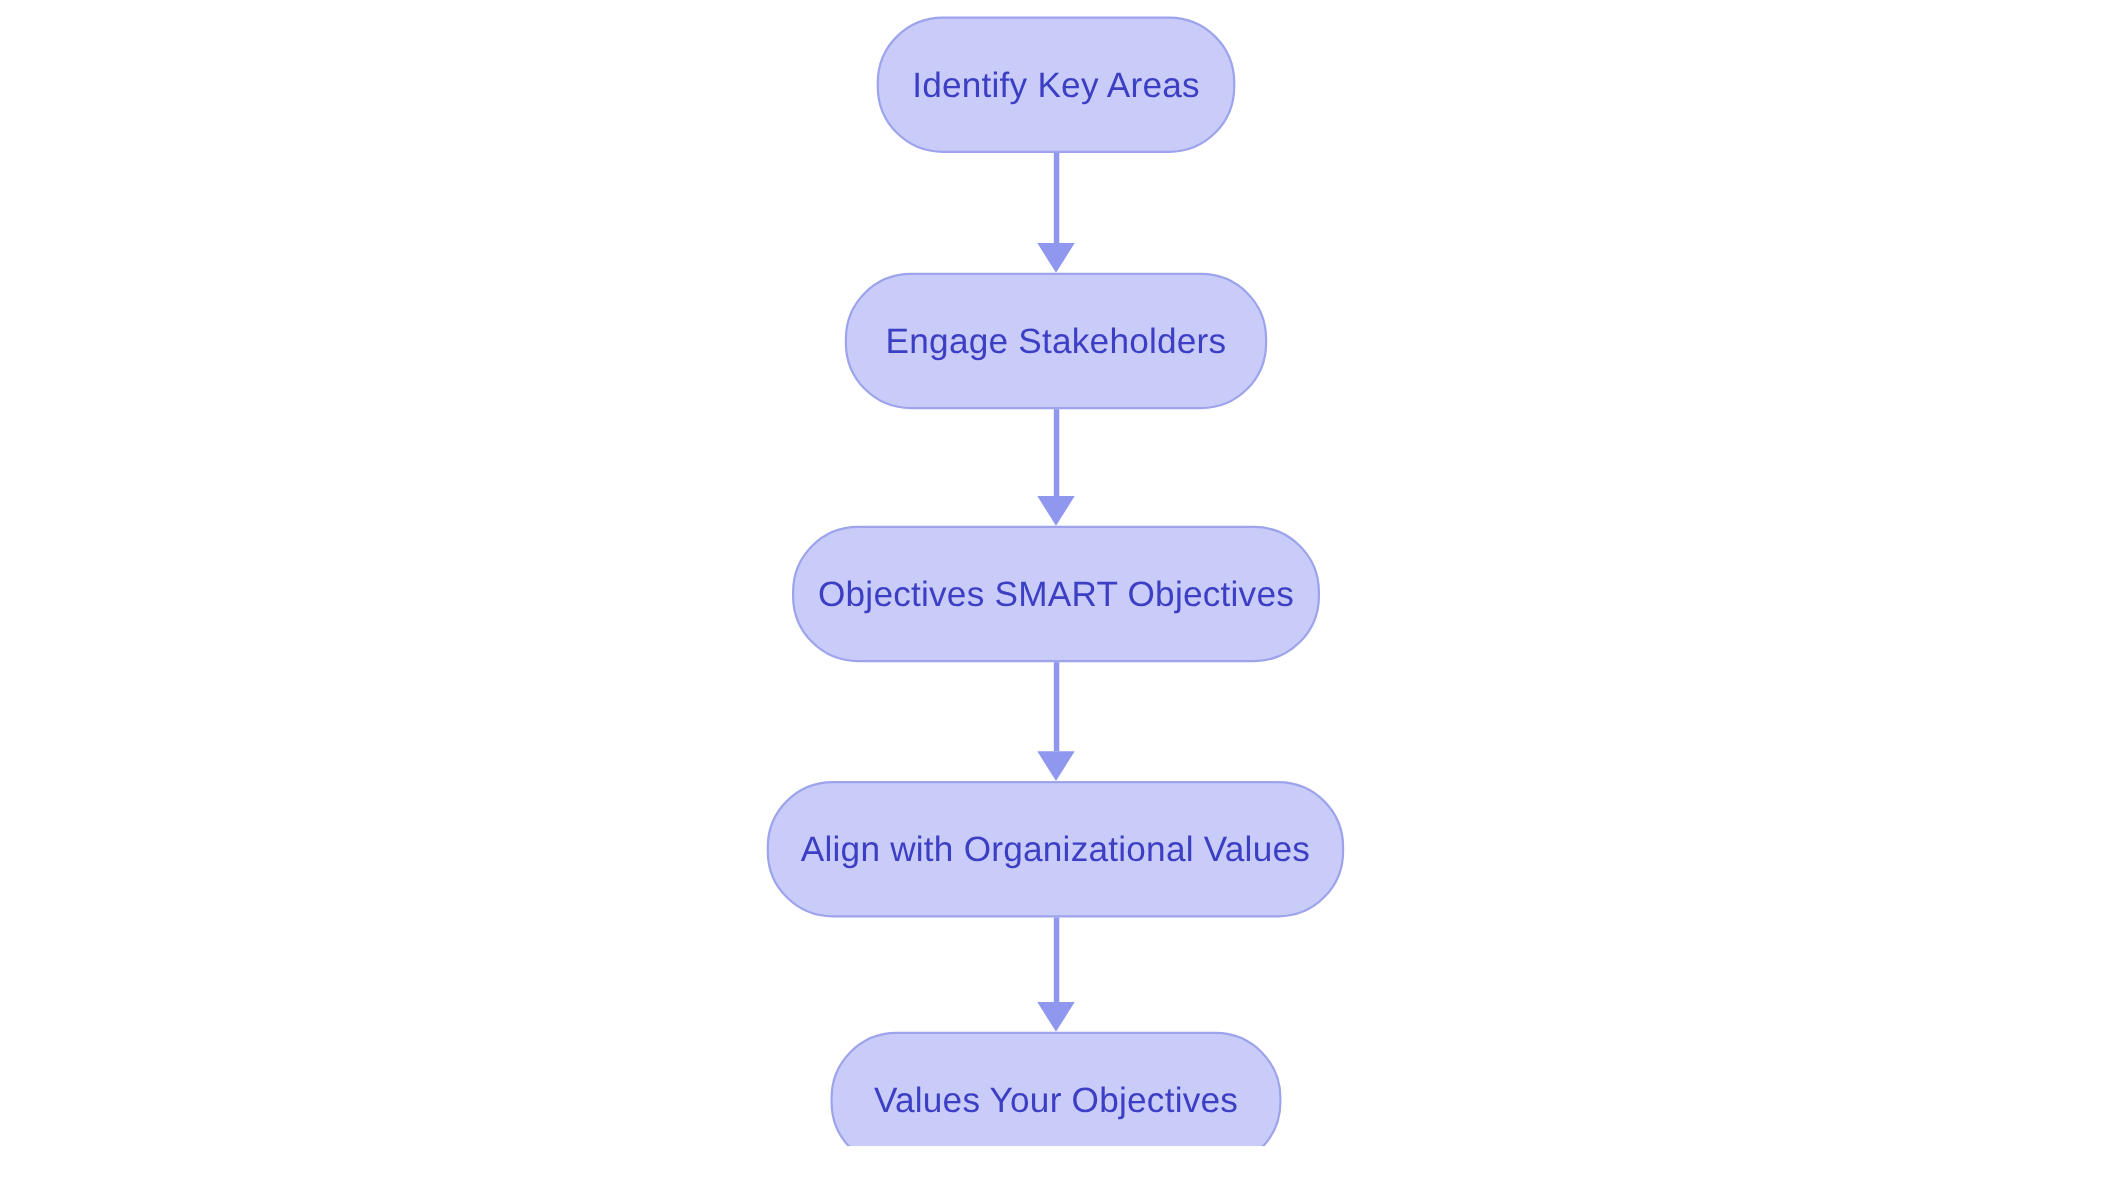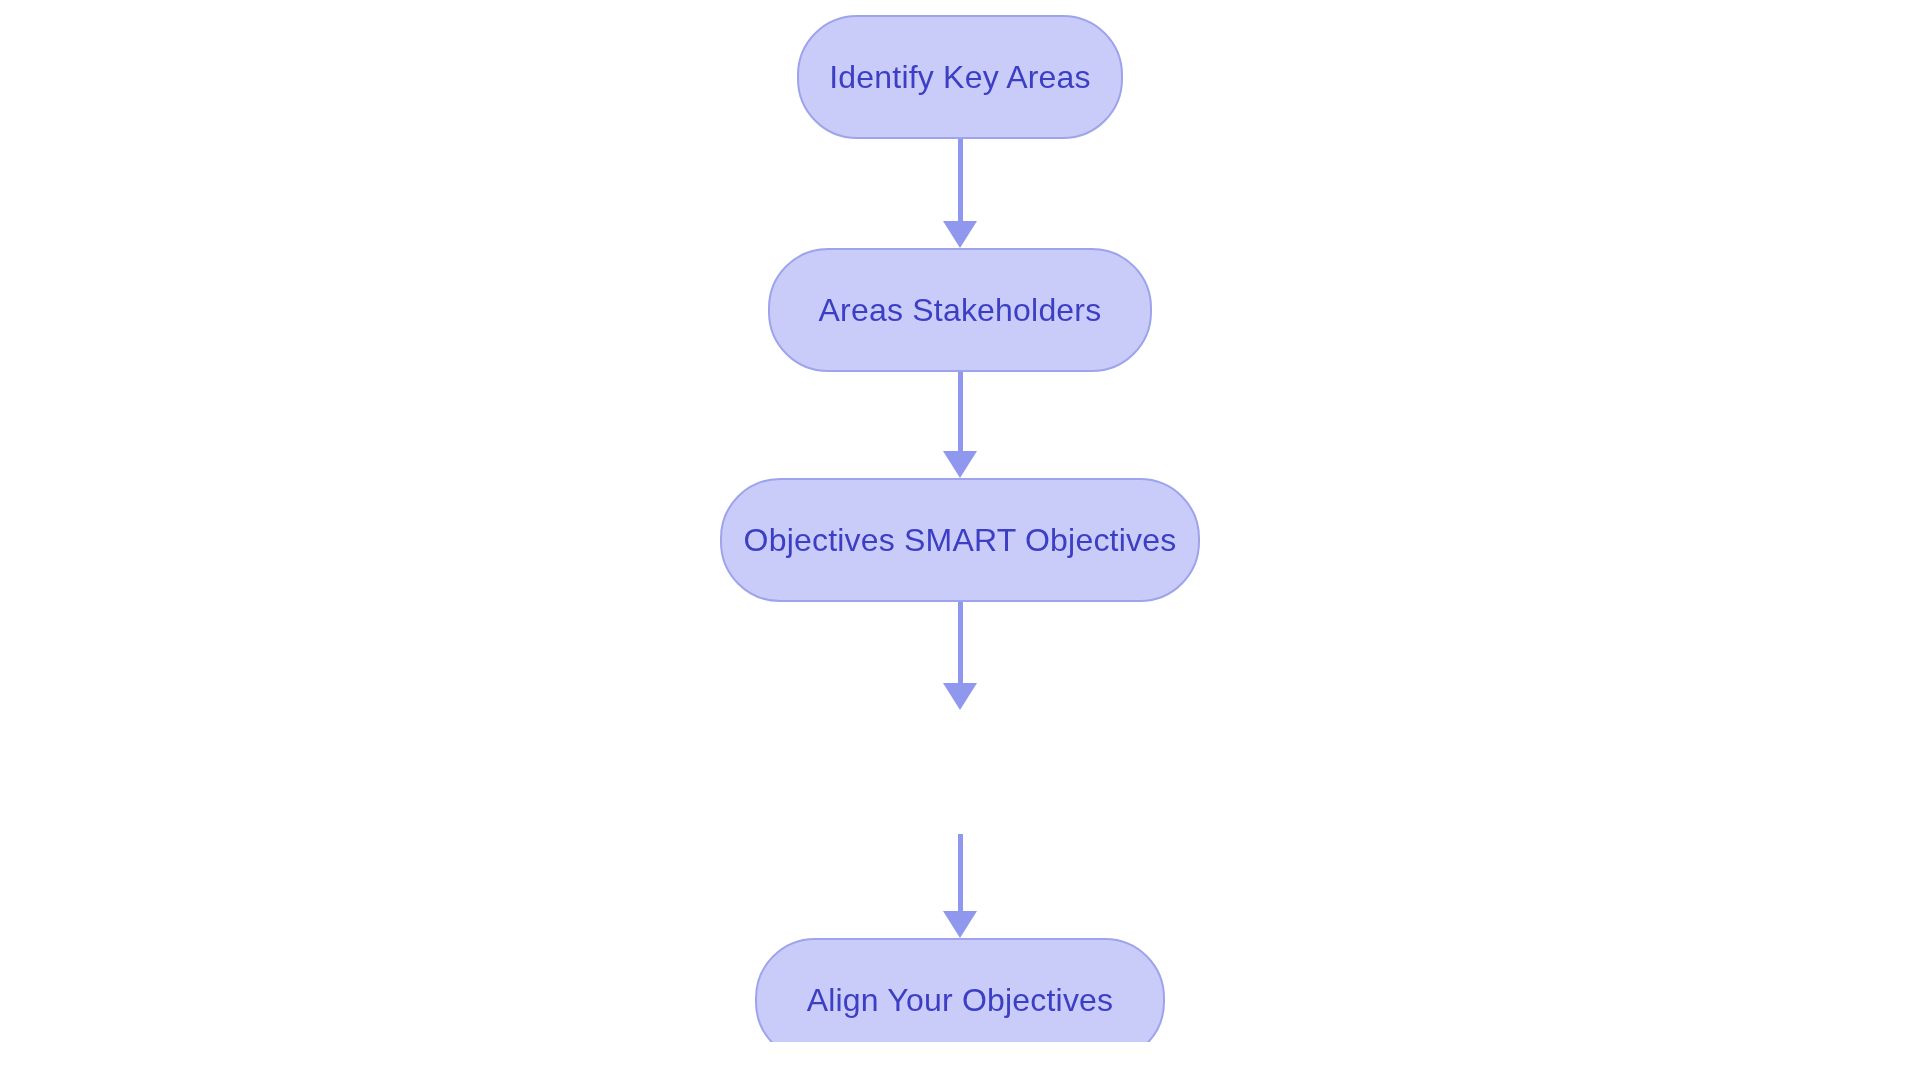--- a/index.html
+++ b/index.html
@@ -78,40 +78,43 @@
   <div class="node node-1">
     <span class="node-label">Identify Key Areas</span>
   </div>
 
   <div class="arrow arrow-1">
     <div class="arrow-shaft"></div>
     <div class="arrow-head"></div>
   </div>
 
   <div class="node node-2">
-    <span class="node-label">Areas Stakeholders</span>
+    <span class="node-label">Engage Stakeholders</span>
   </div>
 
   <div class="arrow arrow-2">
     <div class="arrow-shaft"></div>
     <div class="arrow-head"></div>
   </div>
 
   <div class="node node-3">
     <span class="node-label">Objectives SMART Objectives</span>
   </div>
 
   <div class="arrow arrow-3">
     <div class="arrow-shaft"></div>
     <div class="arrow-head"></div>
   </div>
 
+  <div class="node node-4">
+    <span class="node-label">Align with Organizational Values</span>
+  </div>
 
   <div class="arrow arrow-4">
     <div class="arrow-shaft"></div>
     <div class="arrow-head"></div>
   </div>
 
   <div class="node node-5">
-    <span class="node-label">Align Your Objectives</span>
+    <span class="node-label">Values Your Objectives</span>
   </div>
 
 </div>
 
 </body></html>

